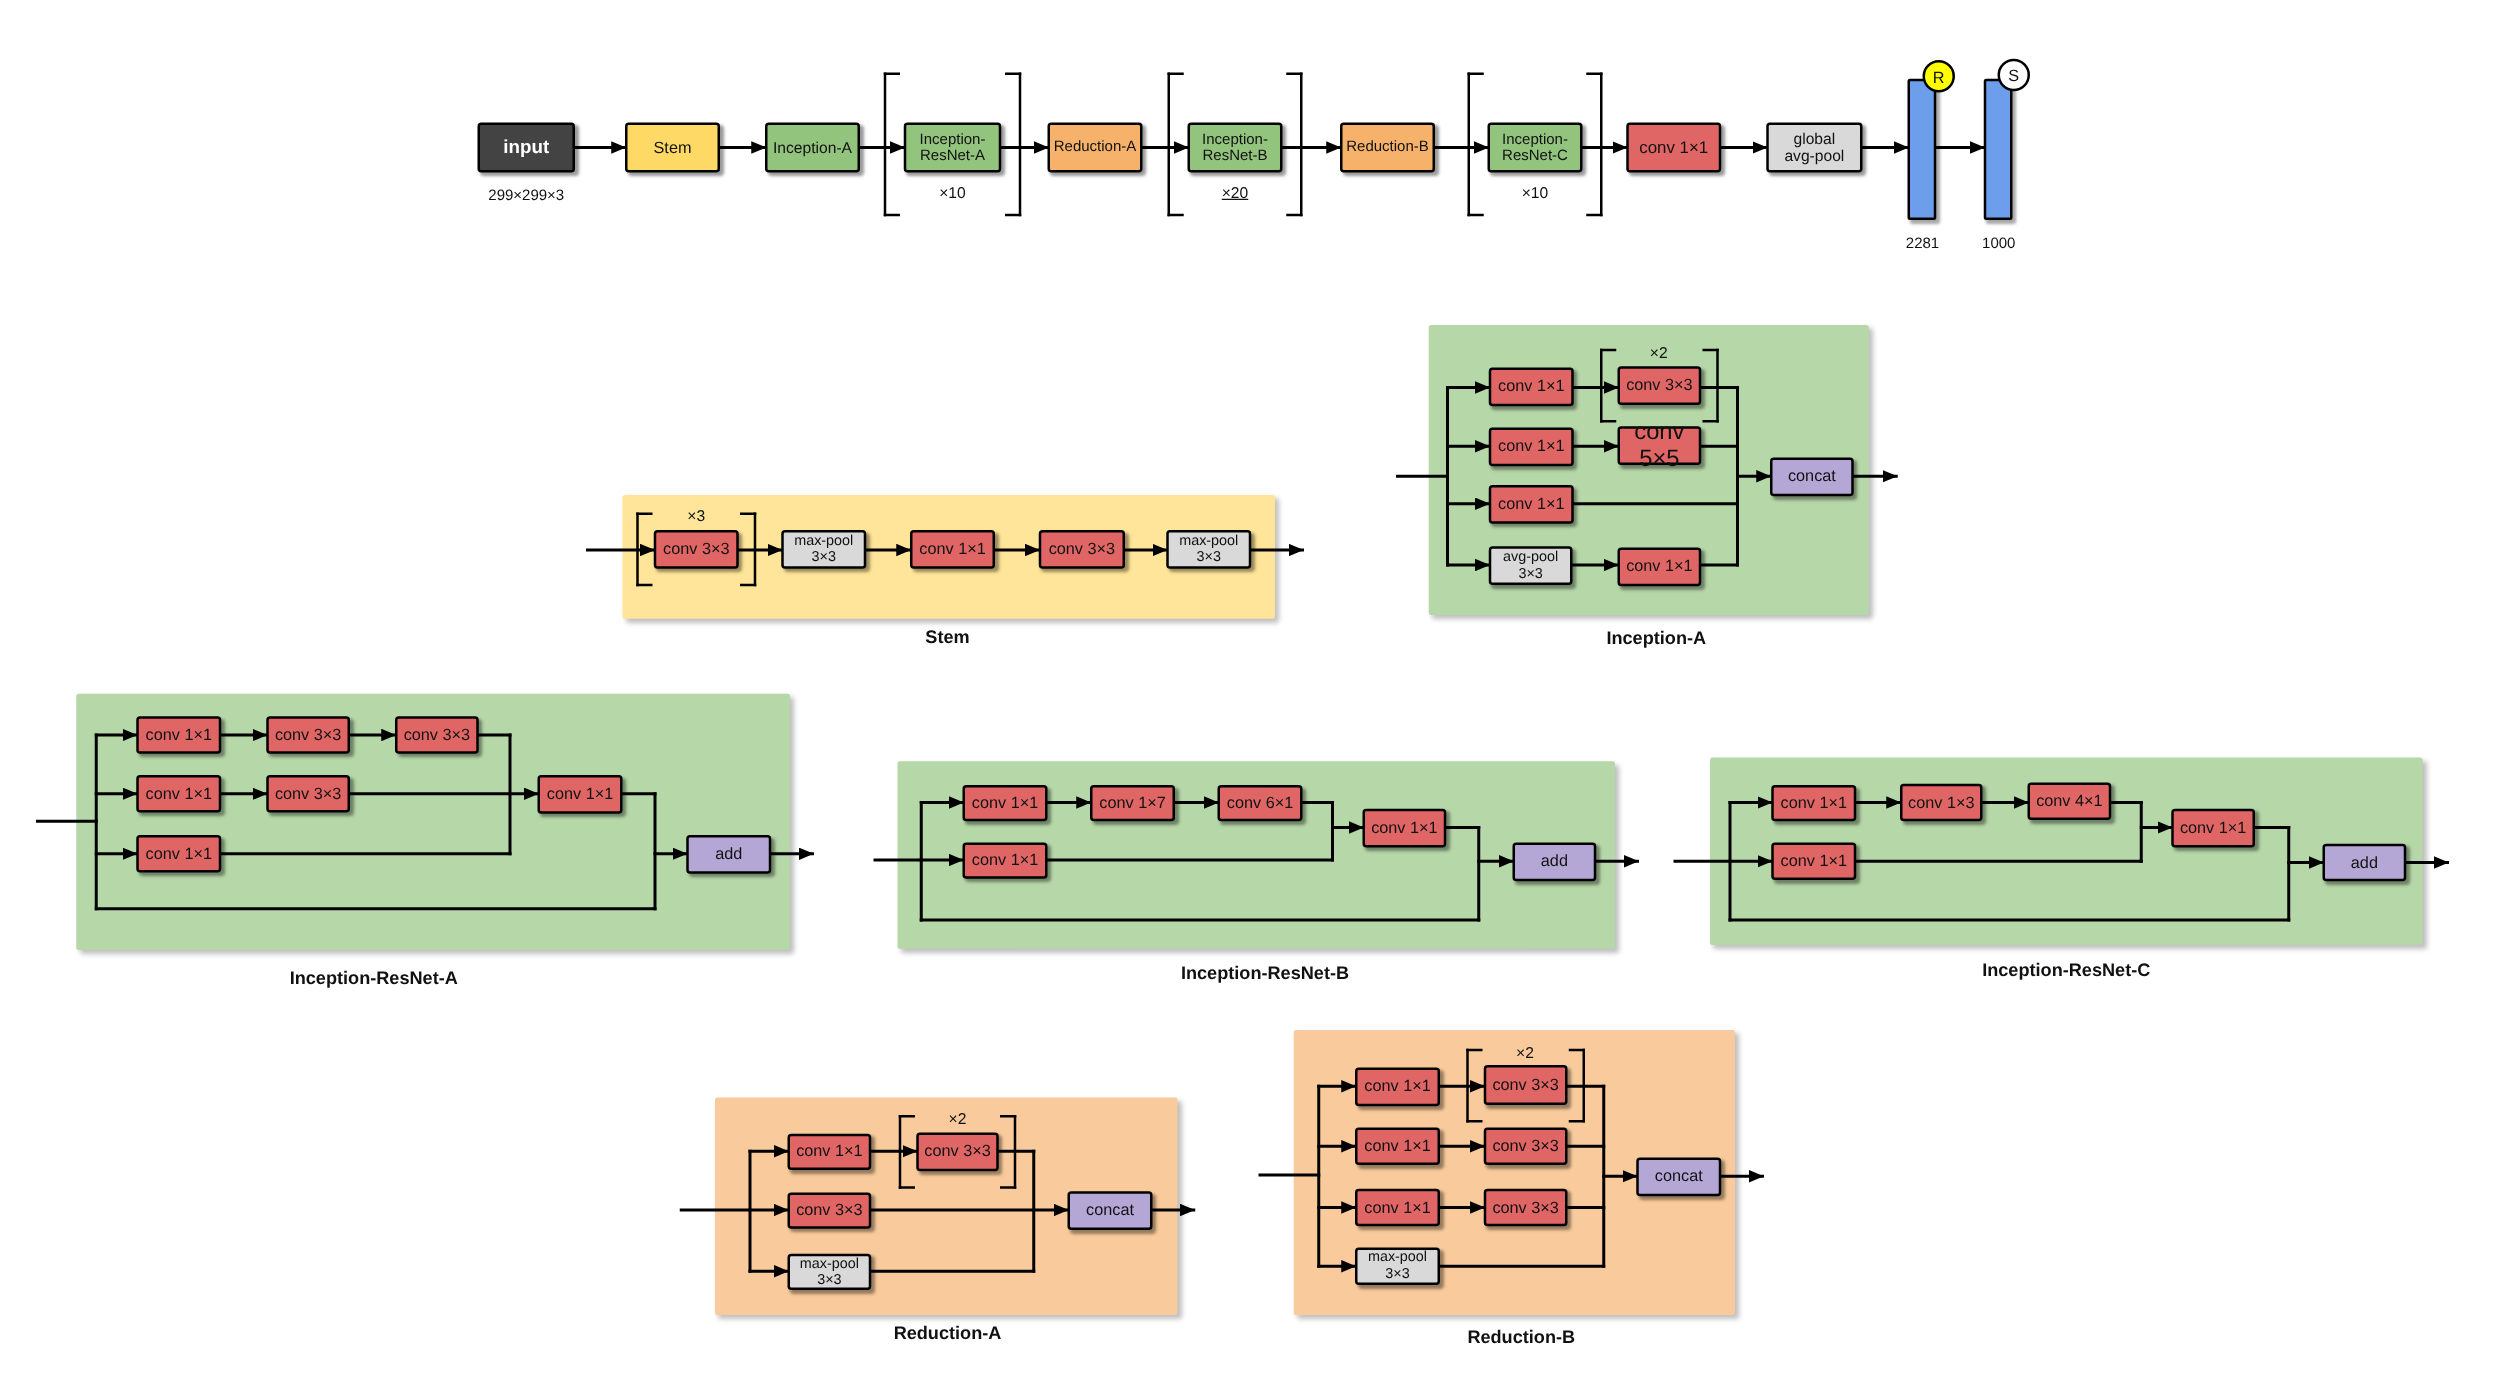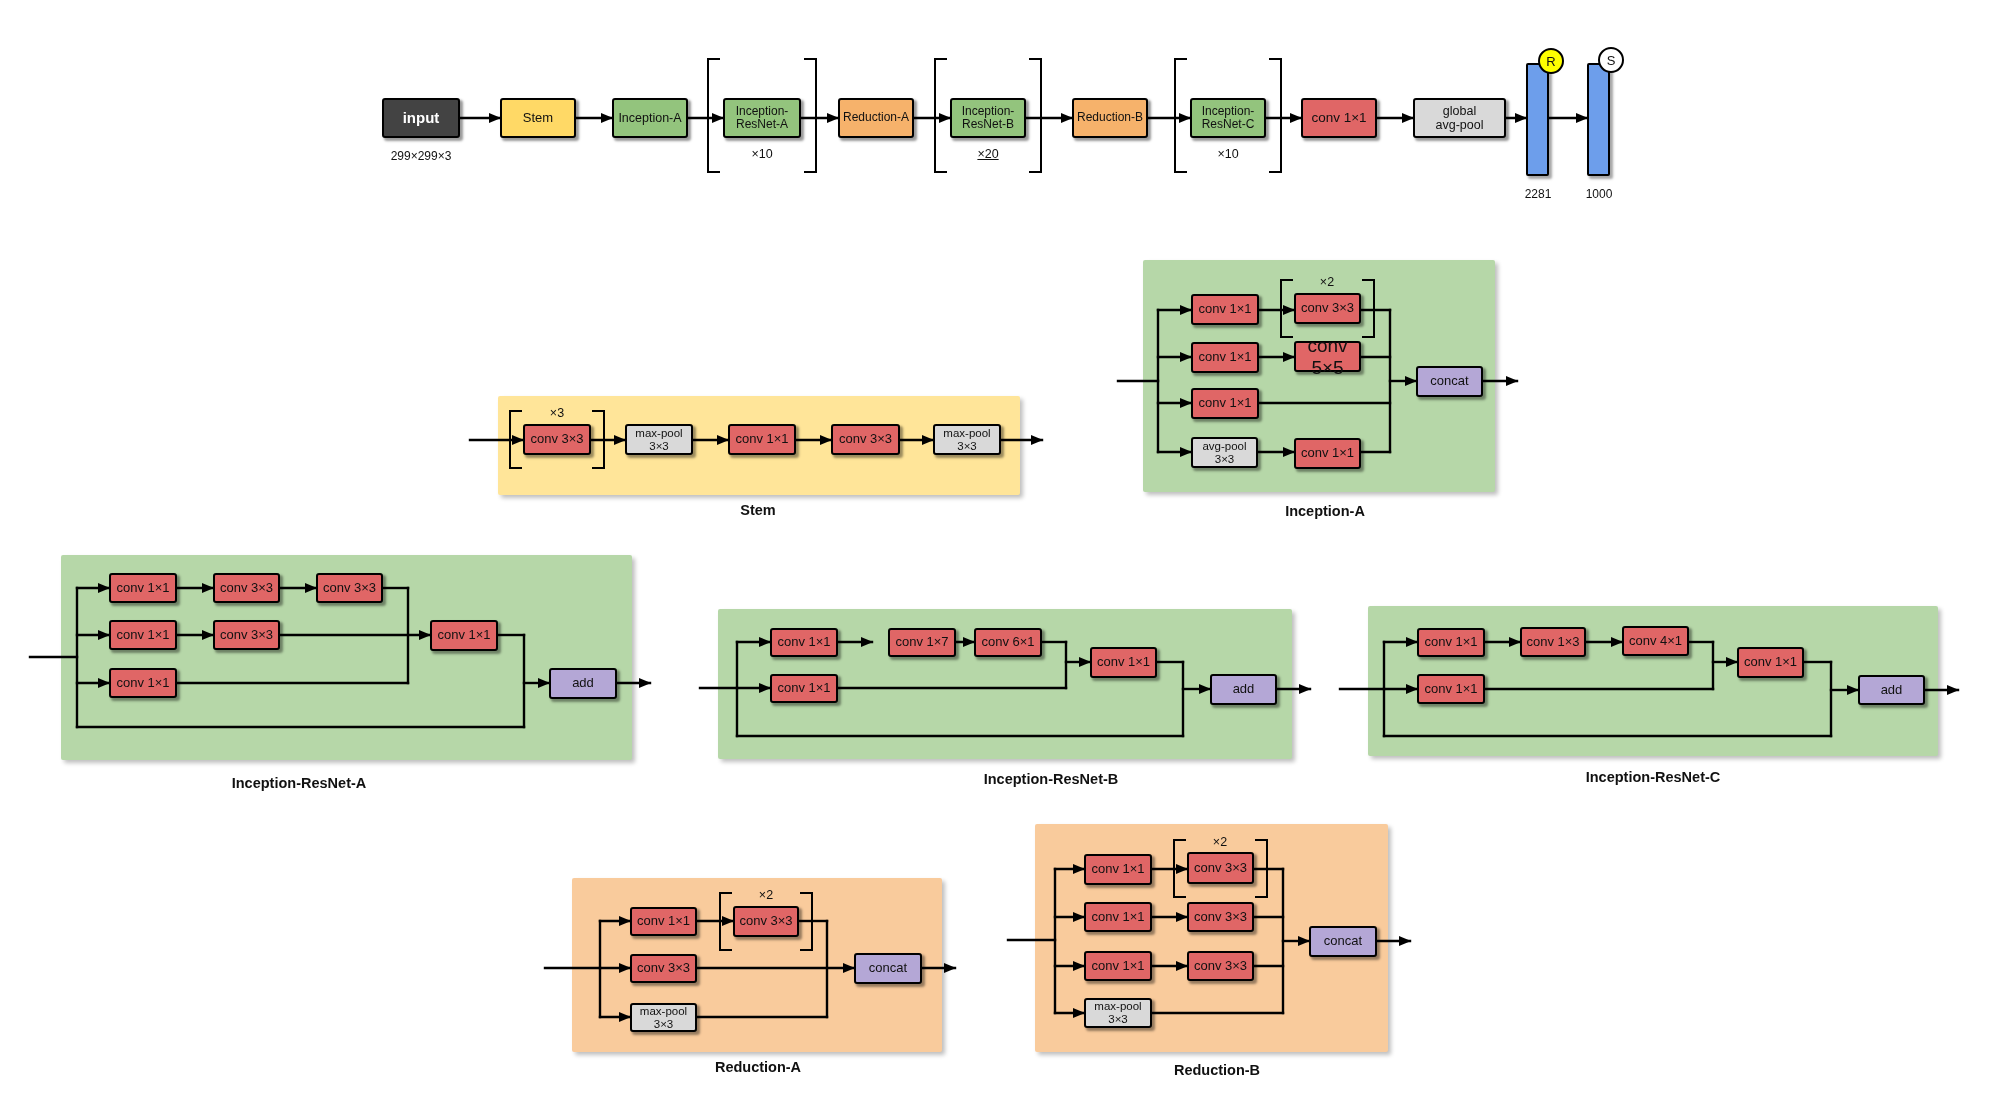--- a/index.html
+++ b/index.html
@@ -27,21 +27,21 @@
 <body>
 
 <div id="canvas">
     <div class="panel" style="left: 498px; top: 396px; width: 522px; height: 99px; background: rgb(255, 229, 153);"></div>
     <div class="flabel caption" style="left: 758px; top: 510px;">Stem</div>
     <div class="panel" style="left: 1143px; top: 260px; width: 352px; height: 232px; background: rgb(182, 215, 168);"></div>
     <div class="flabel caption" style="left: 1325px; top: 511px;">Inception-A</div>
     <div class="panel" style="left: 61px; top: 555px; width: 571px; height: 205px; background: rgb(182, 215, 168);"></div>
     <div class="flabel caption" style="left: 299px; top: 783px;">Inception-ResNet-A</div>
     <div class="panel" style="left: 718px; top: 609px; width: 574px; height: 150px; background: rgb(182, 215, 168);"></div>
-    <div class="flabel caption" style="left: 1051px; top: 779px;">Inception-ResNet-B</div>
+    <div class="flabel caption" style="left: 1012px; top: 779px;">Inception-ResNet-B</div>
     <div class="panel" style="left: 1368px; top: 606px; width: 570px; height: 150px; background: rgb(182, 215, 168);"></div>
     <div class="flabel caption" style="left: 1653px; top: 777px;">Inception-ResNet-C</div>
     <div class="panel" style="left: 572px; top: 878px; width: 370px; height: 174px; background: rgb(249, 203, 156);"></div>
     <div class="flabel caption" style="left: 758px; top: 1067px;">Reduction-A</div>
     <div class="panel" style="left: 1035px; top: 824px; width: 353px; height: 228px; background: rgb(249, 203, 156);"></div>
     <div class="flabel caption" style="left: 1217px; top: 1070px;">Reduction-B</div>
     <svg width="2000" height="1115" id="edge-layer">
       <defs>
         <marker id="ah" markerUnits="userSpaceOnUse" markerWidth="12" markerHeight="10" refX="11" refY="5" orient="auto">
           <path d="M0,0 L12,5 L0,10 Z" fill="#000"></path>
@@ -181,21 +181,21 @@
     <div class="node" style="left: 612px; top: 98px; width: 76px; height: 40px; background: rgb(147, 196, 125); font-size: 12.5px;">Inception-A</div>
     <div class="node" style="left: 723px; top: 98px; width: 78px; height: 40px; background: rgb(147, 196, 125); font-size: 12px;">Inception-
 ResNet-A</div>
     <div class="node" style="left: 838px; top: 98px; width: 76px; height: 40px; background: rgb(246, 178, 107); font-size: 12px;">Reduction-A</div>
     <div class="node" style="left: 950px; top: 98px; width: 76px; height: 40px; background: rgb(147, 196, 125); font-size: 12px;">Inception-
 ResNet-B</div>
     <div class="node" style="left: 1072px; top: 98px; width: 76px; height: 40px; background: rgb(246, 178, 107); font-size: 12px;">Reduction-B</div>
     <div class="node" style="left: 1190px; top: 98px; width: 76px; height: 40px; background: rgb(147, 196, 125); font-size: 12px;">Inception-
 ResNet-C</div>
     <div class="node" style="left: 1301px; top: 98px; width: 76px; height: 40px; background: rgb(224, 102, 102); font-size: 13.5px;">conv 1×1</div>
-    <div class="node" style="left: 1413px; top: 98px; width: 93px; height: 40px; background: rgb(217, 217, 217); font-size: 12.5px;">global
+    <div class="node" style="left: 1413px; top: 98px; width: 77px; height: 40px; background: rgb(217, 217, 217); font-size: 12.5px;">global
 avg-pool</div>
     <div class="node" style="left: 523px; top: 424px; width: 68px; height: 31px; background: rgb(224, 102, 102); font-size: 13px;">conv 3×3</div>
     <div class="node" style="left: 625px; top: 424px; width: 68px; height: 31px; background: rgb(217, 217, 217); font-size: 11.5px;">max-pool
 3×3</div>
     <div class="node" style="left: 728px; top: 424px; width: 68px; height: 31px; background: rgb(224, 102, 102); font-size: 13px;">conv 1×1</div>
     <div class="node" style="left: 831px; top: 424px; width: 69px; height: 31px; background: rgb(224, 102, 102); font-size: 13px;">conv 3×3</div>
     <div class="node" style="left: 933px; top: 424px; width: 68px; height: 31px; background: rgb(217, 217, 217); font-size: 11.5px;">max-pool
 3×3</div>
     <div class="node" style="left: 1191px; top: 294px; width: 68px; height: 31px; background: rgb(224, 102, 102); font-size: 13px;">conv 1×1</div>
     <div class="node" style="left: 1294px; top: 293px; width: 67px; height: 31px; background: rgb(224, 102, 102); font-size: 13px;">conv 3×3</div>
@@ -208,21 +208,21 @@
     <div class="node" style="left: 1416px; top: 366px; width: 67px; height: 31px; background: rgb(180, 167, 214); font-size: 13px;">concat</div>
     <div class="node" style="left: 109px; top: 573px; width: 68px; height: 30px; background: rgb(224, 102, 102); font-size: 13px;">conv 1×1</div>
     <div class="node" style="left: 213px; top: 573px; width: 67px; height: 30px; background: rgb(224, 102, 102); font-size: 13px;">conv 3×3</div>
     <div class="node" style="left: 316px; top: 573px; width: 67px; height: 30px; background: rgb(224, 102, 102); font-size: 13px;">conv 3×3</div>
     <div class="node" style="left: 109px; top: 620px; width: 68px; height: 30px; background: rgb(224, 102, 102); font-size: 13px;">conv 1×1</div>
     <div class="node" style="left: 213px; top: 620px; width: 67px; height: 30px; background: rgb(224, 102, 102); font-size: 13px;">conv 3×3</div>
     <div class="node" style="left: 430px; top: 620px; width: 68px; height: 31px; background: rgb(224, 102, 102); font-size: 13px;">conv 1×1</div>
     <div class="node" style="left: 109px; top: 668px; width: 68px; height: 30px; background: rgb(224, 102, 102); font-size: 13px;">conv 1×1</div>
     <div class="node" style="left: 549px; top: 668px; width: 68px; height: 31px; background: rgb(180, 167, 214); font-size: 13px;">add</div>
     <div class="node" style="left: 770px; top: 628px; width: 68px; height: 29px; background: rgb(224, 102, 102); font-size: 13px;">conv 1×1</div>
-    <div class="node" style="left: 872px; top: 628px; width: 68px; height: 29px; background: rgb(224, 102, 102); font-size: 13px; margin-left: 16px;">conv 1×7</div>
+    <div class="node" style="left: 872px; top: 628px; width: 68px; height: 29px; background: rgb(224, 102, 102); font-size: 13px;">conv 1×7</div>
     <div class="node" style="left: 974px; top: 628px; width: 68px; height: 29px; background: rgb(224, 102, 102); font-size: 13px;">conv 6×1</div>
     <div class="node" style="left: 770px; top: 674px; width: 68px; height: 29px; background: rgb(224, 102, 102); font-size: 13px;">conv 1×1</div>
     <div class="node" style="left: 1090px; top: 647px; width: 67px; height: 31px; background: rgb(224, 102, 102); font-size: 13px;">conv 1×1</div>
     <div class="node" style="left: 1210px; top: 674px; width: 67px; height: 31px; background: rgb(180, 167, 214); font-size: 13px;">add</div>
     <div class="node" style="left: 1417px; top: 628px; width: 68px; height: 29px; background: rgb(224, 102, 102); font-size: 13px;">conv 1×1</div>
     <div class="node" style="left: 1520px; top: 627px; width: 66px; height: 30px; background: rgb(224, 102, 102); font-size: 13px;">conv 1×3</div>
     <div class="node" style="left: 1622px; top: 626px; width: 67px; height: 30px; background: rgb(224, 102, 102); font-size: 13px;">conv 4×1</div>
     <div class="node" style="left: 1417px; top: 674px; width: 68px; height: 30px; background: rgb(224, 102, 102); font-size: 13px;">conv 1×1</div>
     <div class="node" style="left: 1737px; top: 647px; width: 67px; height: 31px; background: rgb(224, 102, 102); font-size: 13px;">conv 1×1</div>
     <div class="node" style="left: 1858px; top: 675px; width: 67px; height: 30px; background: rgb(180, 167, 214); font-size: 13px;">add</div>

